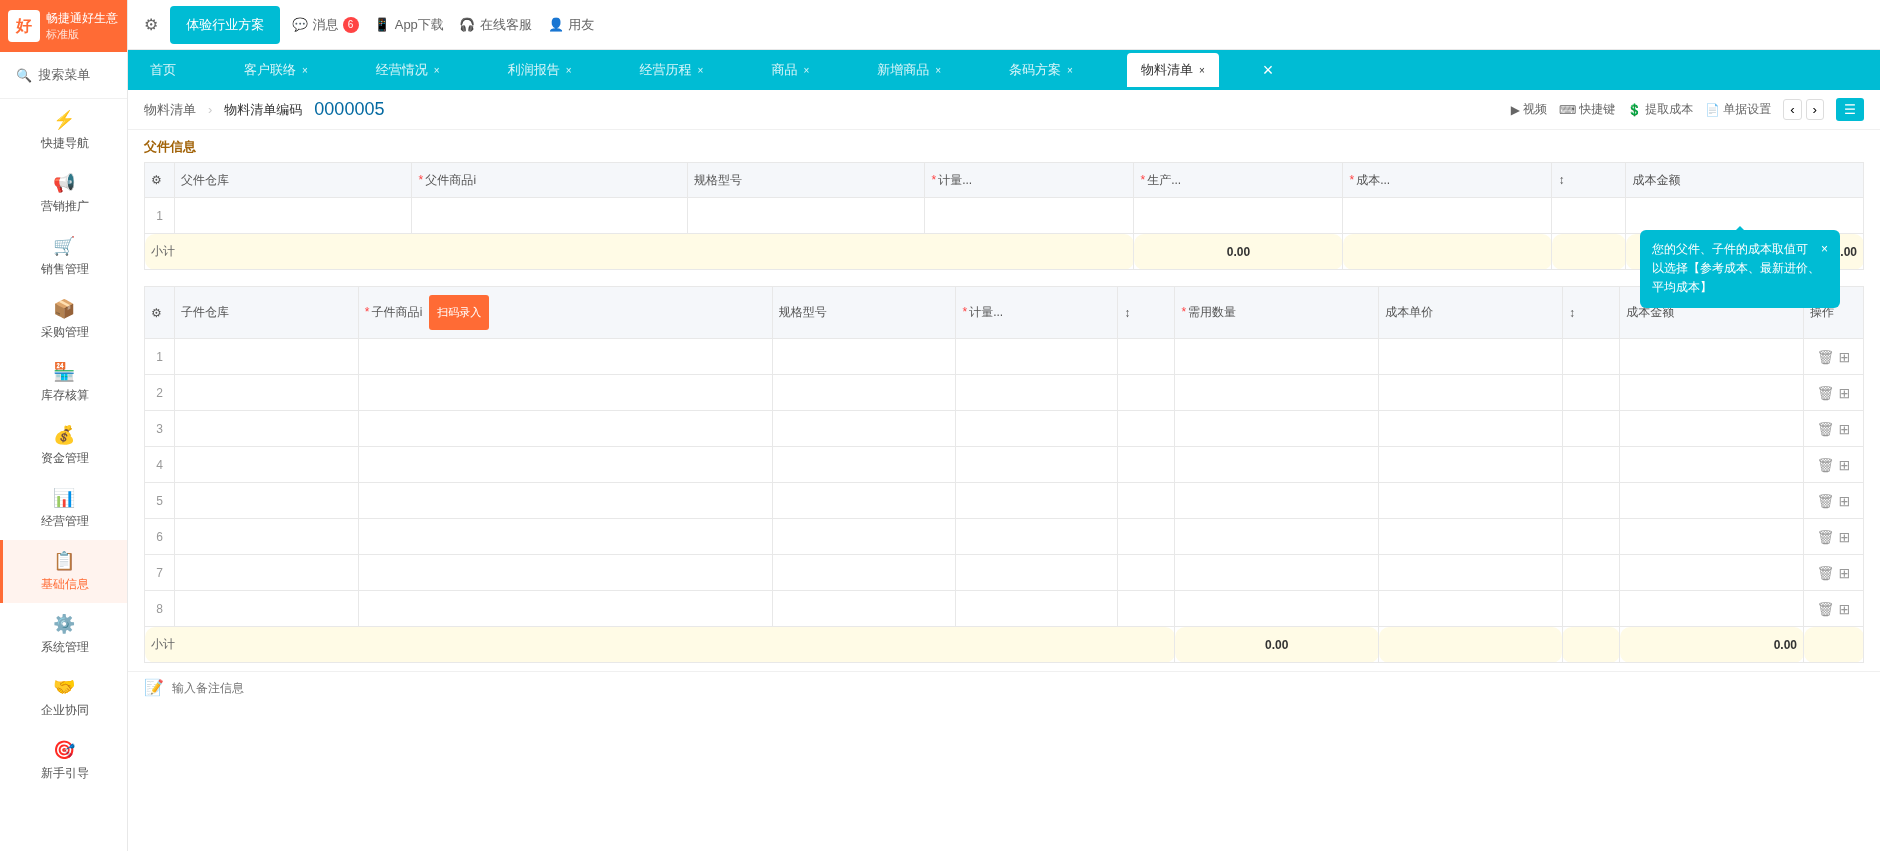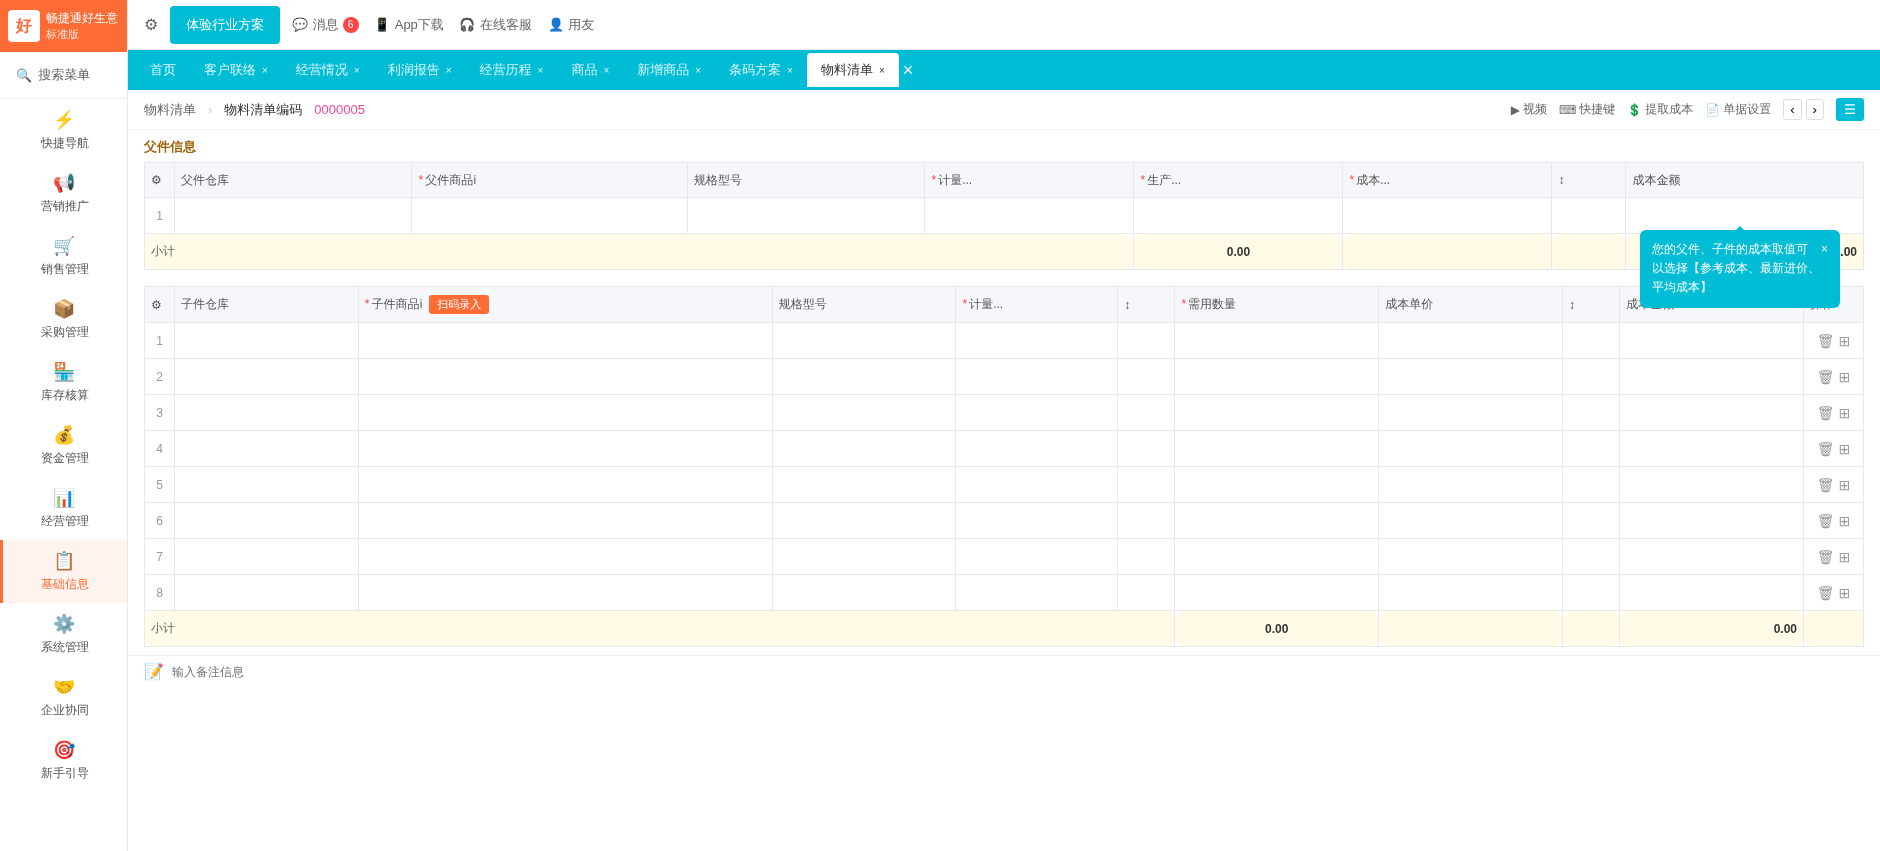--- a/index.html
+++ b/index.html
@@ -111,20 +111,21 @@
 
     
     .nav-tabs {
       background: #00bcd4;
       display: flex;
       align-items: center;
       padding: 0 8px;
       height: 40px;
       overflow-x: auto;
       flex-shrink: 0;
+      gap: 40px;
     }
     .nav-tab {
       padding: 8px 14px;
       color: rgba(255,255,255,0.85);
       cursor: pointer;
       white-space: nowrap;
       font-size: 13px;
       display: flex;
       align-items: center;
       gap: 4px;
@@ -151,21 +152,21 @@
       gap: 12px;
       background: #fff;
     }
     .breadcrumb-item {
       font-size: 13px;
       color: #666;
       cursor: pointer;
     }
     .breadcrumb-item.active { color: #333; font-weight: 500; }
     .breadcrumb-sep { color: #ccc; }
-    .breadcrumb-code { color: #ec4899; font-size: 13px; }
+    .breadcrumb-code { color: #0369a1; font-size: 18px; }
 
     
     .toolbar-right {
       margin-left: auto;
       display: flex;
       align-items: center;
       gap: 12px;
       font-size: 12px;
       color: #666;
     }
@@ -221,21 +222,21 @@
     .data-table .subtotal-label { color: #666; }
     .required-mark { color: #ff4444; margin-right: 2px; }
     .col-settings { width: 30px; text-align: center; }
     .col-actions { width: 60px; text-align: center; }
 
     
     .scan-btn {
       background: #ff6b35;
       color: #fff;
       border: none;
-      padding: 2px 8px;
+      padding: 10px 8px;
       border-radius: 3px;
       font-size: 11px;
       cursor: pointer;
     }
 
     
     .action-icons { display: flex; gap: 4px; justify-content: center; }
     .action-icon { cursor: pointer; color: #999; font-size: 14px; }
 
     

